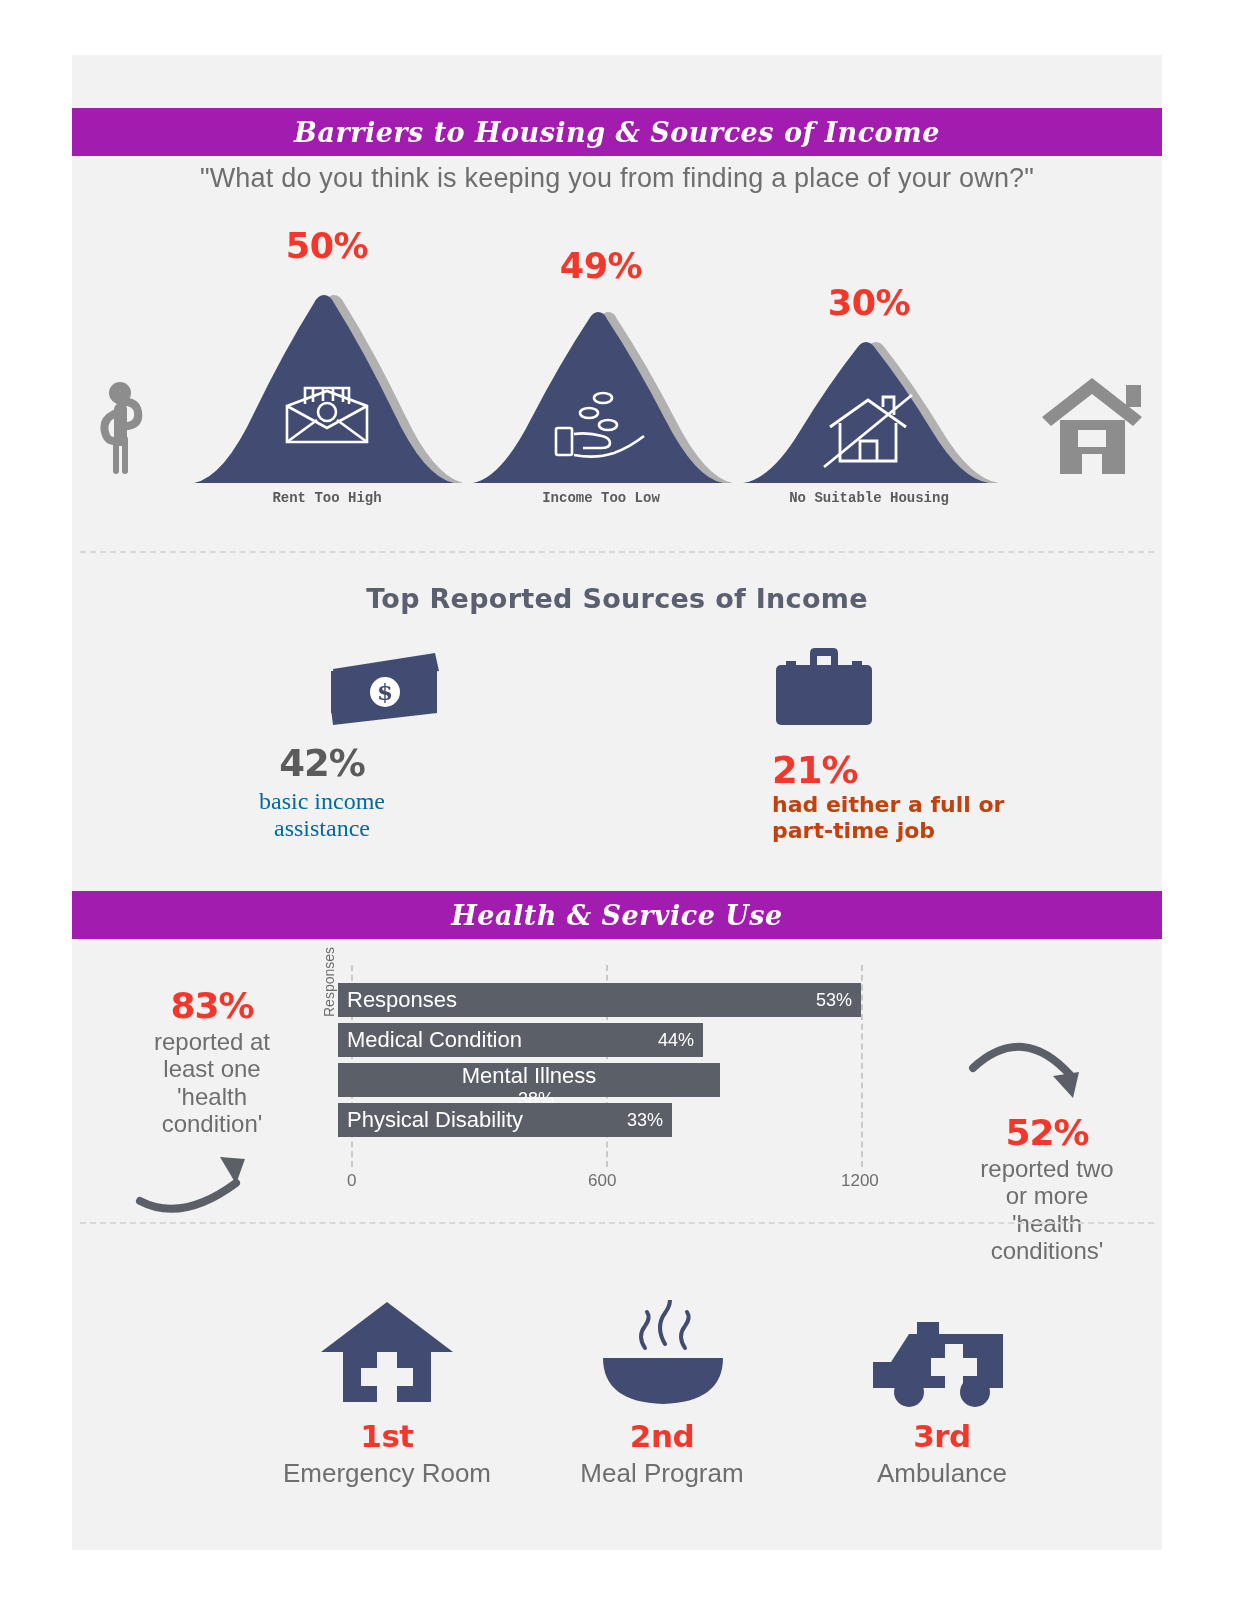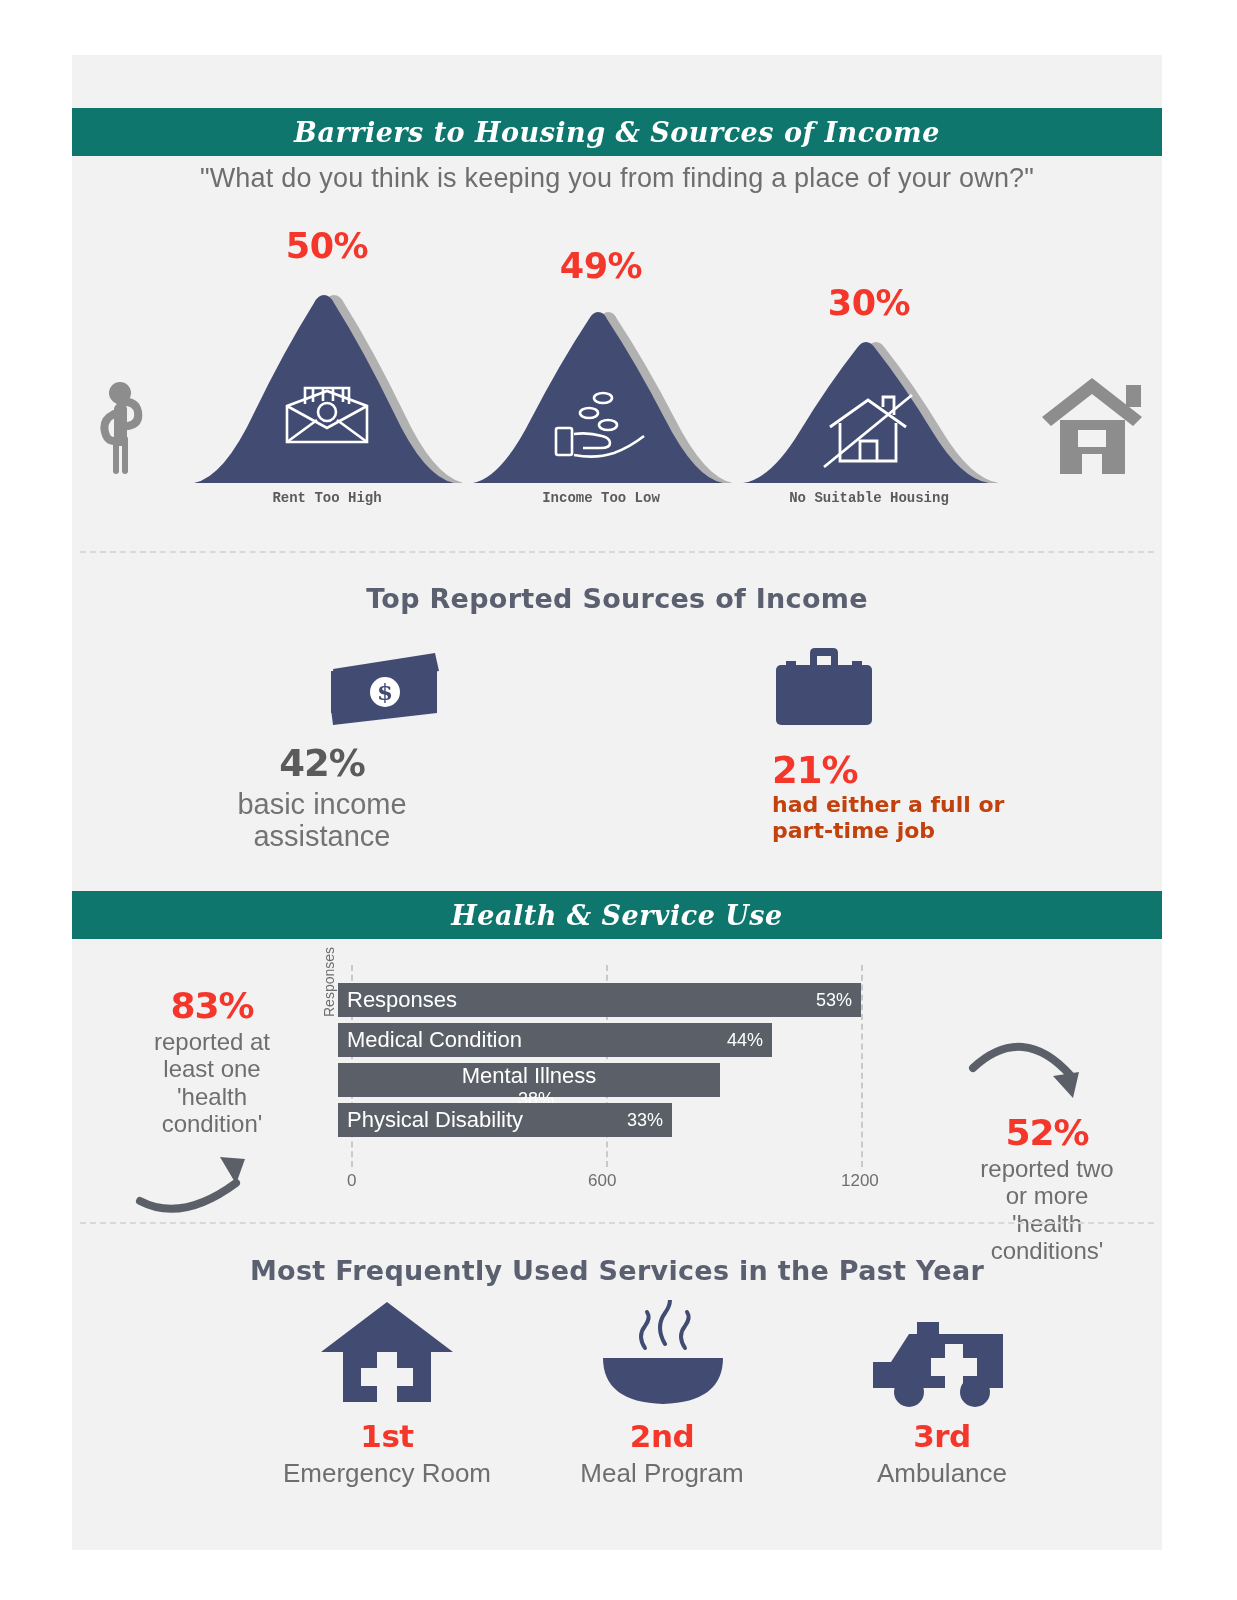--- a/index.html
+++ b/index.html
@@ -1,21 +1,21 @@
 <!DOCTYPE html>
 <html><head>
 <meta charset="utf-8">
 <style>
   html,body{margin:0;padding:0;background:#ffffff;}
   body{width:1237px;height:1600px;font-family:"Liberation Sans",sans-serif;overflow:hidden;}
   .page{position:relative;width:1237px;height:1600px;background:#ffffff;}
   .sheet{position:absolute;left:72px;top:55px;width:1090px;height:1495px;background:#f2f2f2;}
 
   
-  .banner{position:absolute;left:0;width:1090px;height:48px;background:#0f766e;
+  .banner{position:absolute;left:0;width:1090px;height:48px;background:#a21caf;
           display:flex;align-items:center;justify-content:center;}
   .banner-text{color:#ffffff;font-family:"DejaVu Serif","Liberation Serif",serif;
                font-style:italic;font-weight:bold;font-size:27px;letter-spacing:.5px;}
   #banner1{top:53px;}
   #banner2{top:836px;}
 
   .subtitle{position:absolute;left:0;top:108px;width:1090px;text-align:center;
             font-size:27px;color:#6e6e6e;font-weight:300;letter-spacing:.2px;}
 
   
@@ -39,21 +39,21 @@
   .sec-head{position:absolute;left:0;width:1090px;text-align:center;
             font-size:27px;font-weight:bold;color:#5a6070;
             font-family:"DejaVu Sans",sans-serif;letter-spacing:.3px;}
   #inc-head{top:528px;}
   #svc-head{top:1200px;}
 
   .money-ico{position:absolute;left:255px;top:592px;}
   .stat{position:absolute;text-align:center;}
   .stat .num{font-size:37px;font-weight:bold;font-family:"DejaVu Sans",sans-serif;
              color:#5b5b5b;line-height:1.05;letter-spacing:-1px;}
-  .stat .lbl{font-size:29px;color:#737373;font-weight:300;line-height:1.12;margin-top:4px;}
+  .stat .lbl{font-size:24px;color:#0369a1;font-weight:300;line-height:1.12;margin-top:4px;font-family:Liberation Serif, serif;}
   #stat-basic{left:130px;top:690px;width:240px;}
   #stat-dis{left:358px;top:690px;width:195px;}
 
   .job{position:absolute;left:700px;top:592px;width:300px;}
   .job .num{font-size:37px;font-weight:bold;color:#f4372a;
             font-family:"DejaVu Sans",sans-serif;letter-spacing:-1px;margin-top:12px;}
   .job .lbl{font-size:22px;font-weight:bold;color:#c2410c;
             font-family:"DejaVu Sans",sans-serif;line-height:1.16;margin-top:0;}
 
   
@@ -226,21 +226,21 @@
     <div class="gridline" style="left:534px;"></div>
 
     <div class="bars">
       <div class="bar-row">
         <div class="bar" style="width:523px;">
           <span class="bar-label">Responses</span>
           <span class="bar-val">53%</span>
         </div>
       </div>
       <div class="bar-row">
-        <div class="bar" style="width:434px;text-align:center;">
+        <div class="bar" style="width:365px;text-align:center;">
           <span class="bar-label">Medical Condition</span>
           <span class="bar-val">44%</span>
         </div>
       </div>
       <div class="bar-row">
         <div class="bar" style="width:382px;flex-direction:column;">
           <span class="bar-label">Mental Illness</span>
           <span class="bar-val">38%</span>
         </div>
       </div>
@@ -263,21 +263,20 @@
         <path d="M8 38 q50 -46 98 8" stroke="#5b6068" stroke-width="8" fill="none" stroke-linecap="round"></path>
         <path d="M88 46 L114 42 L108 68 Z" fill="#5b6068"></path>
       </svg>
     </span>
     <div class="num">52%</div>
     <div class="lbl">reported two<br>or more<br>'health<br>conditions'</div>
   </div>
 
   <div class="dash" id="dash2"></div>
 
-  <div class="sec-head" id="svc-head">Most Frequently Used Services in the Past Year</div>
 
   <div class="svc" id="svc-1">
     <div class="svc-ico">
       <svg width="140" height="112" viewBox="0 0 140 112">
         <path d="M4 52 L70 2 L136 52 L114 52 L114 102 L26 102 L26 52 Z" fill="#424C73"></path>
         <path d="M60 52 L80 52 L80 68 L96 68 L96 86 L80 86 L80 102 L60 102 L60 86 L44 86 L44 68 L60 68 Z" fill="#f2f2f2"></path>
       </svg>
     </div>
     <div class="rank">1st</div>
     <div class="name">Emergency Room</div>

